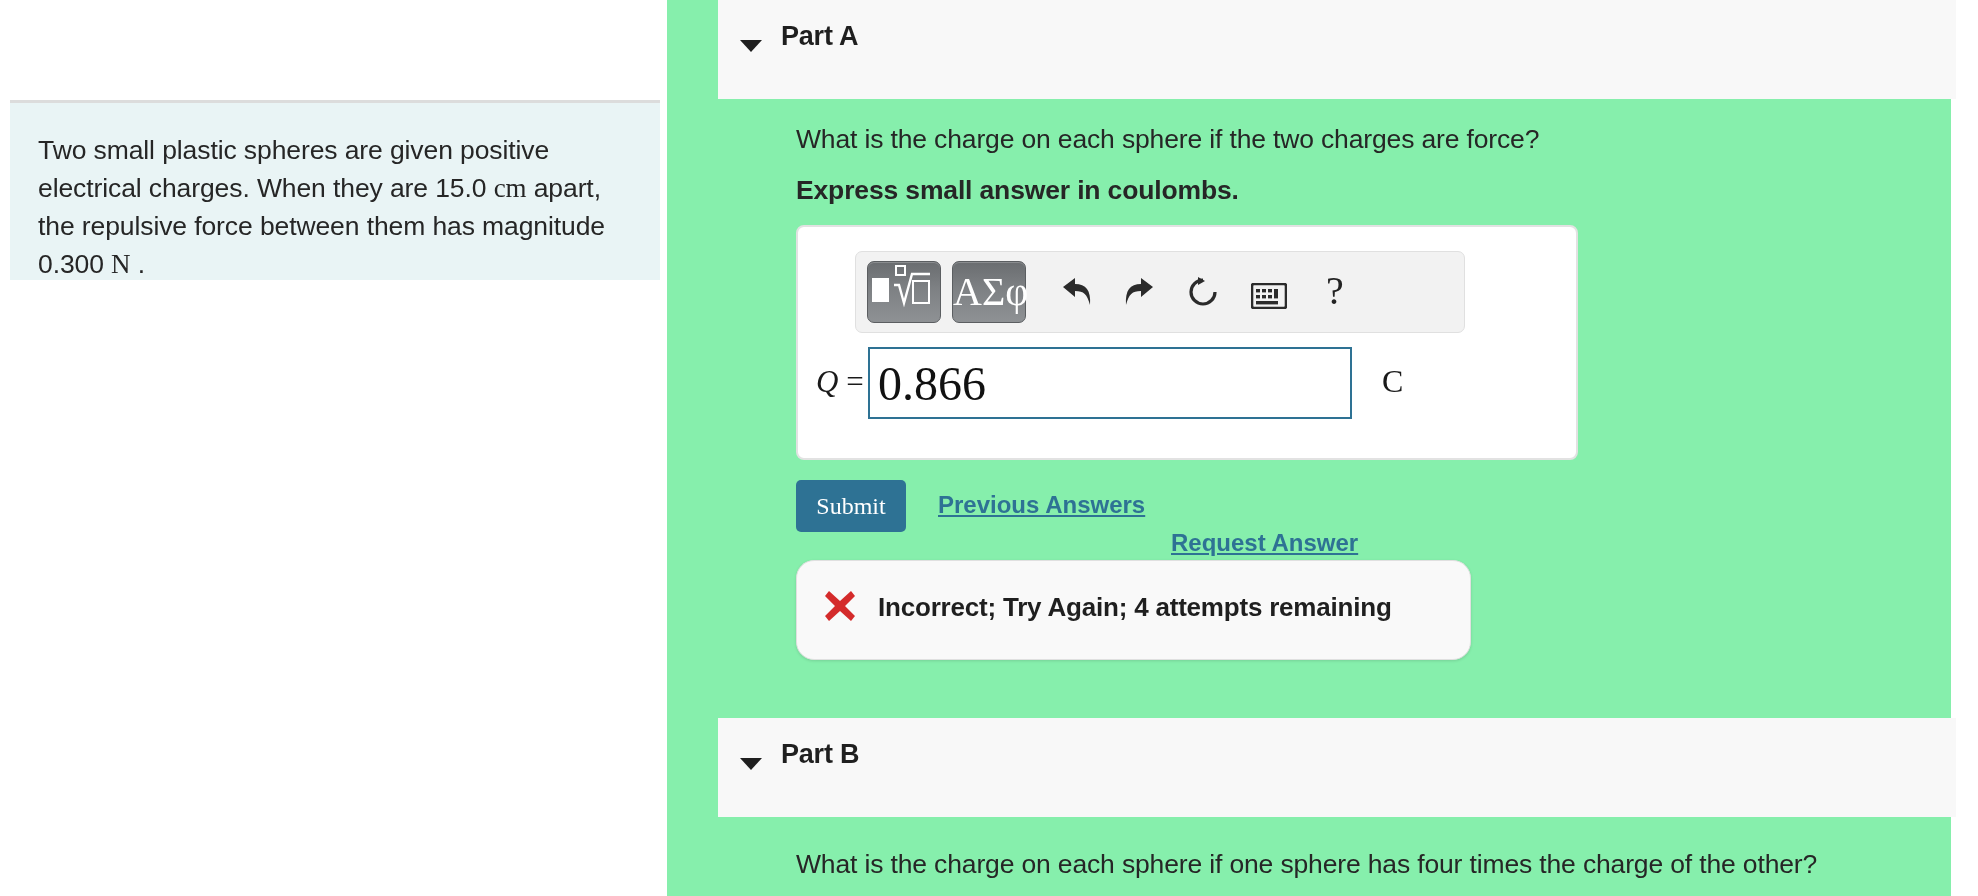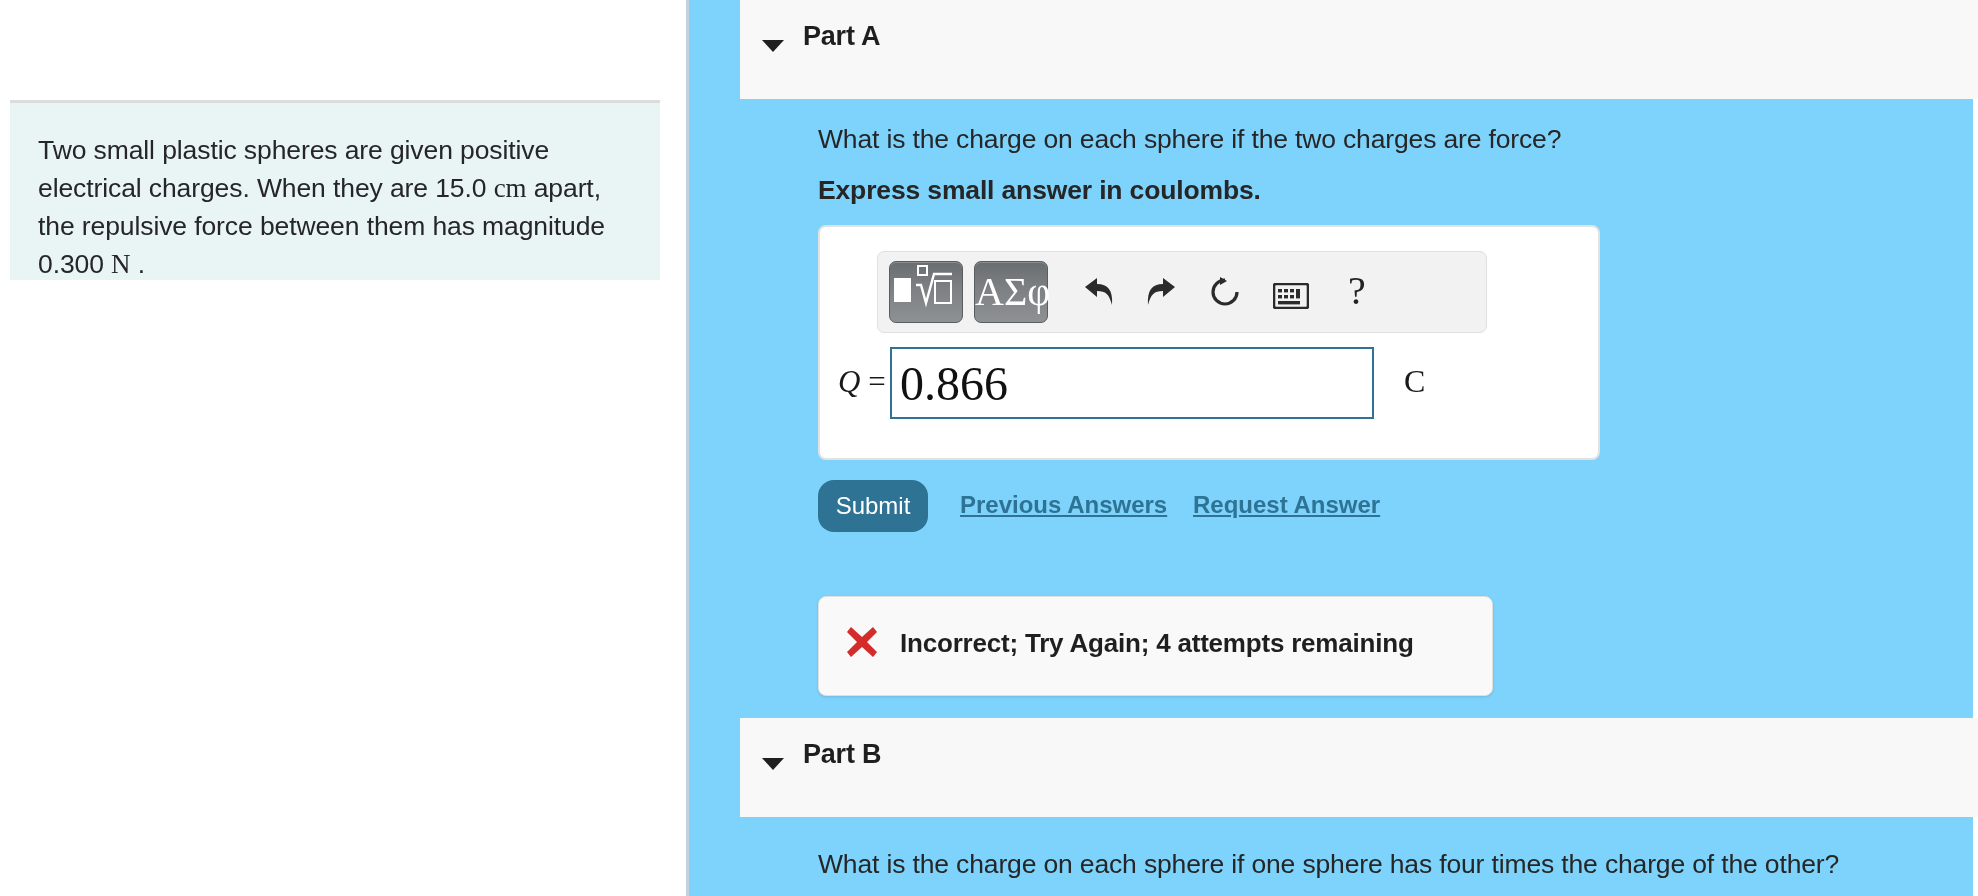--- a/index.html
+++ b/index.html
@@ -55,25 +55,25 @@
     left: 686px;
     top: 0;
     width: 3px;
     height: 896px;
     background: #c3d2de;
   }
 
   
   #right-pane {
     position: absolute;
-    left: 689px;
+    left: 667px;
     top: 0;
     width: 1284px;
     height: 896px;
-    background: #7dd3fc;
+    background: #86efac;
   }
 
   .part-header {
     position: absolute;
     left: 51px;
     width: 1238px;
     height: 99px;
     background: #f8f8f8;
     box-sizing: border-box;
   }
@@ -231,51 +231,50 @@
     height: 52px;
   }
   #submit-button {
     position: absolute;
     left: 0; top: 0;
     width: 110px;
     height: 52px;
     background: #2e7294;
     color: #ffffff;
     border: none;
-    border-radius: 16px;
-    font-family: Liberation Sans, sans-serif;
+    border-radius: 5px;
+    font-family: Liberation Serif, serif;
     font-size: 24px;
     cursor: pointer;
   }
   .action-link {
     position: absolute;
     top: 11px;
     color: #2e7294;
     font-size: 24px;
     font-weight: bold;
     text-decoration: underline;
     cursor: pointer;
     white-space: nowrap;
   }
   #link-previous-answers { left: 142px; }
-  #link-request-answer { left: 375px; }
+  #link-request-answer { left: 375px; margin-top: 38px; }
 
   
   #feedback-box {
     position: absolute;
     left: 129px;
     top: 560px;
     width: 675px;
     height: 100px;
     background: #f9f9f9;
     border: 1px solid #e0e0e0;
-    border-radius: 8px;
+    border-radius: 18px;
     box-shadow: 0 1px 3px rgba(0,0,0,0.12);
     box-sizing: border-box;
-    margin-top: 36px;
   }
   #feedback-icon {
     position: absolute;
     left: 26px;
     top: 28px;
     width: 34px;
     height: 34px;
   }
   #feedback-text {
     position: absolute;

